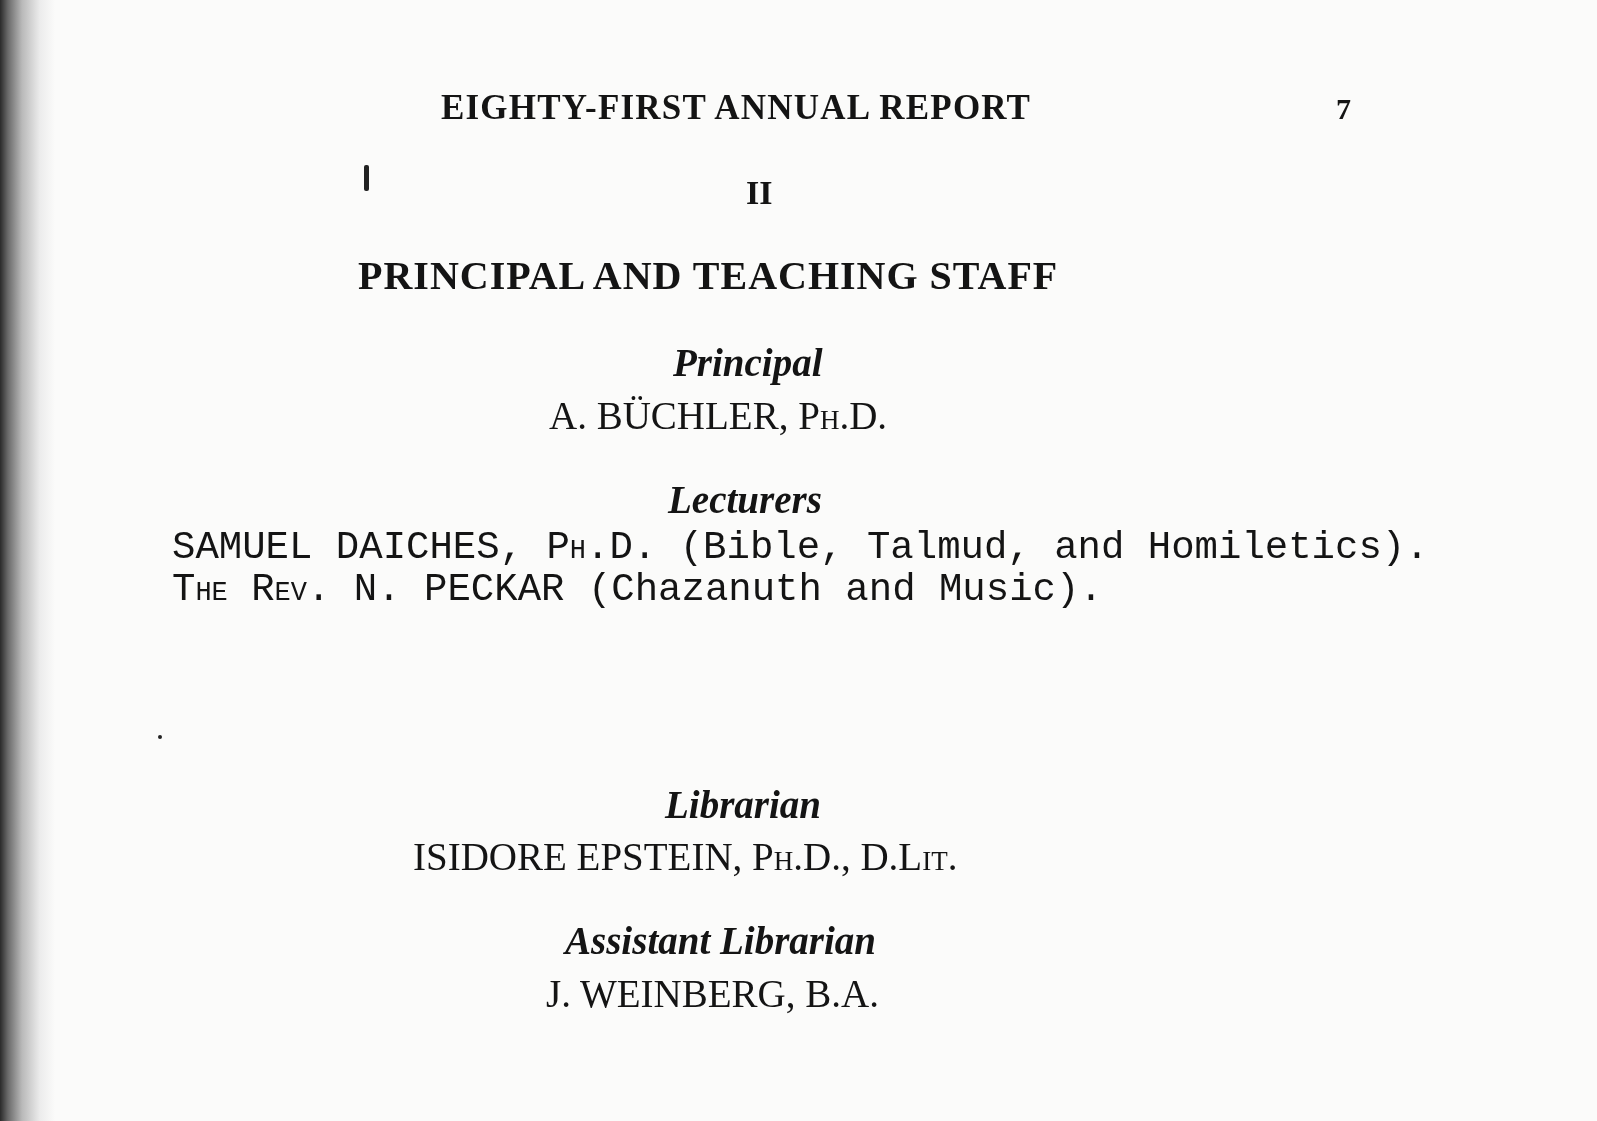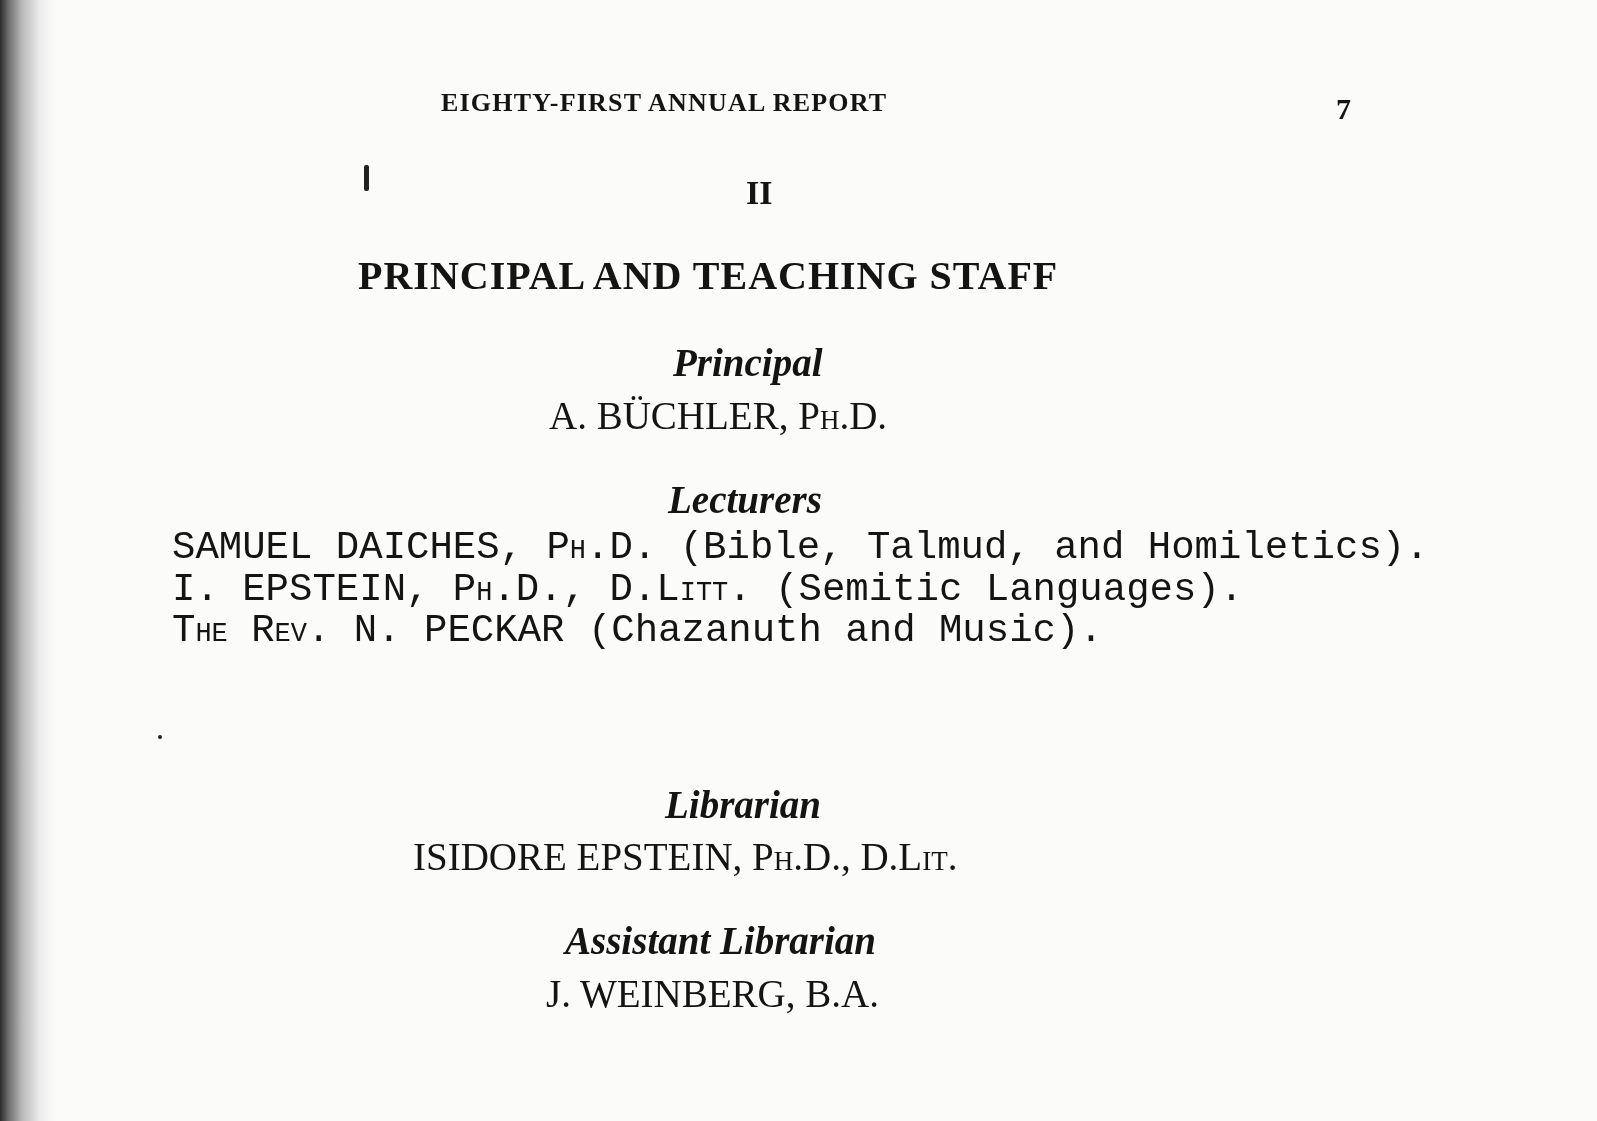--- a/index.html
+++ b/index.html
@@ -8,21 +8,21 @@
       background: #fbfbfa;
       font-family: "Liberation Serif", "DejaVu Serif", serif;
       color: #141414;
     }
     .binding-shadow {
       position: absolute; left: 0; top: 0; bottom: 0; width: 55px;
       background: linear-gradient(to right, #2a2a2a 0px, #6a6a6a 8px, #b9b9b9 22px, #ececec 40px, rgba(251,251,250,0) 55px);
     }
     .abs { position: absolute; white-space: nowrap; }
     .running-head {
-      left: 441px; top: 88px; font-size: 26px; letter-spacing: 1.2px; font-weight: 600; text-align: center;
+      left: 441px; top: 88px; font-size: 35px; letter-spacing: 1.2px; font-weight: 600; text-align: center;
     }
     .page-number { left: 1336px; top: 92px; font-size: 30px; font-weight: 700; }
     .section-number { left: 746px; top: 174px; font-size: 34px; font-weight: 700; }
     .section-title { left: 358px; top: 252px; font-size: 40px; letter-spacing: 1px; font-weight: 600; }
     .role { font-style: italic; font-size: 39px; font-weight: 600; }
     .name { font-size: 39px; }
     .sc { font-variant: small-caps; }
     .lecturers {
       position: absolute; left: 172px; top: 528px; font-size: 39px; line-height: 41.5px; font-family: Liberation Mono, monospace;
     }
@@ -44,21 +44,20 @@
 
 <div class="abs role" style="left:673px;top:340px;">Principal</div>
 <div class="abs name" style="left:549px;top:393px;">
   <span>A. BÜCHLER, </span><span class="sc">Ph.D.</span>
 </div>
 
 <div class="abs role" style="left:668px;top:477px;">Lecturers</div>
 
 <div class="lecturers">
   <div><span>SAMUEL DAICHES, </span><span class="sc">Ph.D.</span><span> (Bible, Talmud, and Homiletics).</span></div>
-  <div><span>I. EPSTEIN, </span><span class="sc">Ph.D., D.Litt.</span><span> (Semitic Languages).</span></div>
   <div><span></span><span class="sc">The Rev.</span><span> N. PECKAR  (Chazanuth and Music).</span></div>
 </div>
 
 <div class="abs role" style="left:665px;top:782px;">Librarian</div>
 <div class="abs name" style="left:413px;top:834px;text-align:center;">
   <span>ISIDORE EPSTEIN, </span><span class="sc">Ph.D., D.Lit.</span>
 </div>
 
 <div class="abs role" style="left:565px;top:918px;">Assistant Librarian</div>
 <div class="abs name" style="left:546px;top:971px;">J. WEINBERG, B.A.</div>

